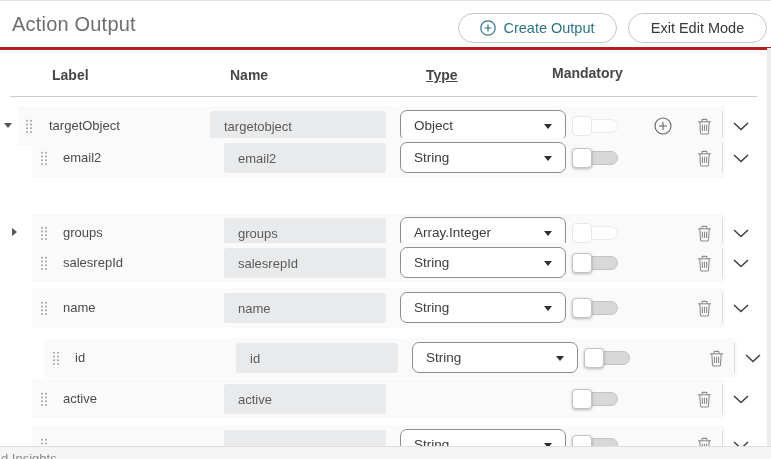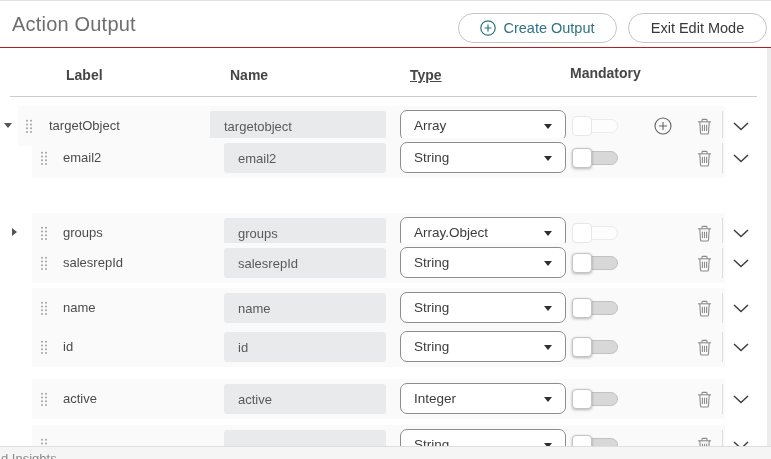--- a/index.html
+++ b/index.html
@@ -3,32 +3,32 @@
 <meta charset="utf-8">
 <style>
   html,body{margin:0;padding:0;}
   body{
     width:771px;height:459px;overflow:hidden;position:relative;
     background:#ffffff;border-top:1px solid #e2e2e2;box-sizing:border-box;
     font-family:"Liberation Sans","DejaVu Sans",sans-serif;
     -webkit-font-smoothing:antialiased;
   }
   
-  .titlebar{position:absolute;left:0;top:0;width:771px;height:46px;border-bottom:1px solid #b91c1c;}
+  .titlebar{position:absolute;left:0;top:0;width:771px;height:46px;border-bottom:3px solid #b91c1c;}
   .page-title{position:absolute;left:12px;top:12px;font-size:20px;color:#6e6e6e;letter-spacing:.2px;}
   .pill{
     position:absolute;top:12px;height:30px;border:1px solid #c6c6c6;border-radius:16px;
     background:#fff;display:flex;align-items:center;justify-content:center;
     font-size:14.5px;cursor:pointer;box-sizing:border-box;gap:7px;
   }
   .pill.create{left:458px;width:159px;color:#2e7384;}
   .pill.exit{left:628px;width:139px;color:#383838;}
   
   .colhead{position:absolute;top:66px;font-size:14px;font-weight:700;color:#464646;}
-  .ch-label{left:66px;} .ch-name{left:230px;} .ch-type{left:410px;text-decoration:underline;} .ch-mand{left:570px;top:64px;}
+  .ch-label{left:52px;} .ch-name{left:230px;} .ch-type{left:426px;text-decoration:underline;} .ch-mand{left:552px;top:64px;}
   .colrule{position:absolute;left:10px;top:95px;width:747px;height:1px;background:#cccccc;}
   
   .row{position:absolute;left:0;width:741px;height:40px;}
   .band{position:absolute;top:0;bottom:0;right:16px;background:#fafafa;border-radius:2px;}
   .row.i0 .band{left:18px;} .row.i1 .band{left:32px;}
   .caret{position:absolute;width:0;height:0;cursor:pointer;}
   .caret.exp{left:4px;top:17px;border-left:4.5px solid transparent;border-right:4.5px solid transparent;border-top:5.5px solid #555;}
   .caret.col{left:12px;top:15px;border-top:4.5px solid transparent;border-bottom:4.5px solid transparent;border-left:5.5px solid #555;}
   .handle{position:absolute;top:13px;cursor:grab;line-height:0;}
   .row.i0 .handle{left:25px;} .row.i1 .handle{left:40px;}
@@ -100,21 +100,21 @@
           <circle cx="2" cy="9.2" r="1"></circle>
             <circle cx="6" cy="9.2" r="1"></circle>
           <circle cx="2" cy="12.9" r="1"></circle>
             <circle cx="6" cy="12.9" r="1"></circle>
         </g>
       </svg>
     </div>
     <div class="rowlabel">targetObject</div>
     <input class="name-input" type="text" value="targetobject" style="">
     <div class="type-select">
-      <span>Array</span>
+      <span>Object</span>
       <span class="sel-caret"></span>
     </div>
     <div class="toggle disabled">
       <div class="track"></div>
       <div class="knob"></div>
     </div>
     <button class="icon-btn add-btn">
       <svg width="18" height="18" viewBox="0 0 18 18">
           <circle cx="9" cy="9" r="8" stroke="#636363" stroke-width="1.1" fill="none"></circle>
           <path d="M9 5v8M5 9h8" stroke="#636363" stroke-width="1.1"></path>
@@ -191,21 +191,21 @@
           <circle cx="2" cy="9.2" r="1"></circle>
             <circle cx="6" cy="9.2" r="1"></circle>
           <circle cx="2" cy="12.9" r="1"></circle>
             <circle cx="6" cy="12.9" r="1"></circle>
         </g>
       </svg>
     </div>
     <div class="rowlabel">groups</div>
     <input class="name-input" type="text" value="groups" style="">
     <div class="type-select">
-      <span>Array.Object</span>
+      <span>Array.Integer</span>
       <span class="sel-caret"></span>
     </div>
     <div class="toggle disabled">
       <div class="track"></div>
       <div class="knob"></div>
     </div>
 
     <button class="icon-btn trash-btn">
       <svg width="15" height="17" viewBox="0 0 15 17" fill="none" stroke="#8c8c8c" stroke-width="1.1">
         <path d="M1 3.8h13"></path>
@@ -300,21 +300,21 @@
         <path d="M5.4 6.8v6.2M7.5 6.8v6.2M9.6 6.8v6.2"></path>
       </svg>
     </button>
     <div class="vdiv"></div>
     <button class="icon-btn chev-btn">
       <svg width="16" height="9" viewBox="0 0 16 9">
           <polyline points="1,1 8,7.5 15,1" stroke="#3f3f3f" stroke-width="1.5" fill="none"></polyline>
         </svg>
     </button>
   </div>
-    <div class="row i1" style="top: 326px;">
+    <div class="row i1" style="top: 337px; margin-left: 12px;">
     <div class="band"></div>
 
     <div class="handle">
       <svg width="8" height="15" viewBox="0 0 8 15">
         <g fill="#a3a3a3">
           <circle cx="2" cy="1.8" r="1"></circle>
             <circle cx="6" cy="1.8" r="1"></circle>
           <circle cx="2" cy="5.5" r="1"></circle>
             <circle cx="6" cy="5.5" r="1"></circle>
           <circle cx="2" cy="9.2" r="1"></circle>
@@ -362,24 +362,20 @@
             <circle cx="6" cy="5.5" r="1"></circle>
           <circle cx="2" cy="9.2" r="1"></circle>
             <circle cx="6" cy="9.2" r="1"></circle>
           <circle cx="2" cy="12.9" r="1"></circle>
             <circle cx="6" cy="12.9" r="1"></circle>
         </g>
       </svg>
     </div>
     <div class="rowlabel">active</div>
     <input class="name-input" type="text" value="active" style="">
-    <div class="type-select">
-      <span>Integer</span>
-      <span class="sel-caret"></span>
-    </div>
     <div class="toggle">
       <div class="track"></div>
       <div class="knob"></div>
     </div>
 
     <button class="icon-btn trash-btn">
       <svg width="15" height="17" viewBox="0 0 15 17" fill="none" stroke="#8c8c8c" stroke-width="1.1">
         <path d="M1 3.8h13"></path>
         <path d="M5 3.8V2.3c0-.5.4-.9.9-.9h3.2c.5 0 .9.4.9.9v1.5"></path>
         <path d="M2.8 3.8l.7 10.9c0 .7.6 1.3 1.3 1.3h5.4c.7 0 1.3-.6 1.3-1.3l.7-10.9"></path>

